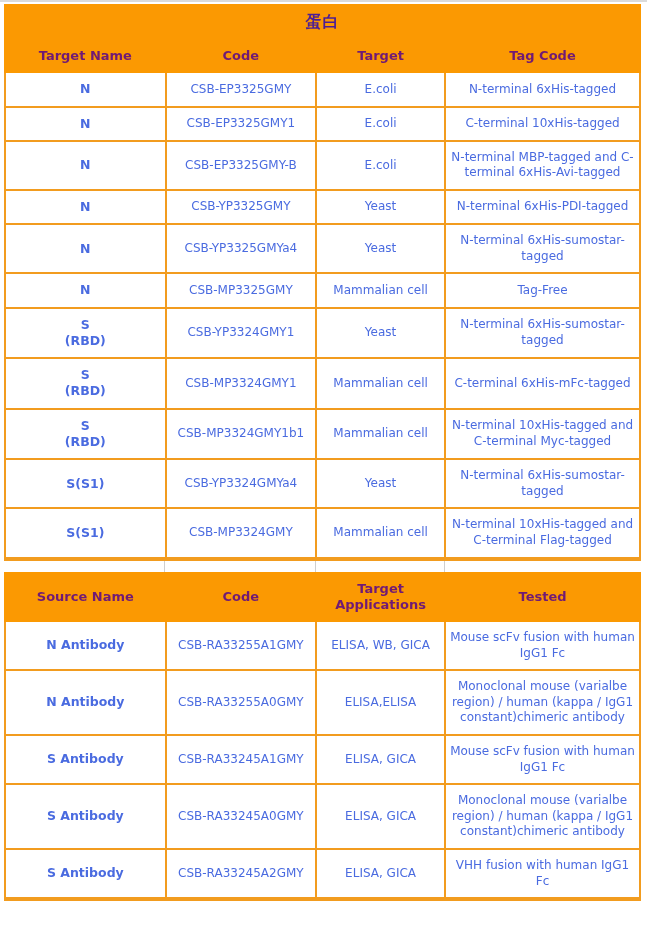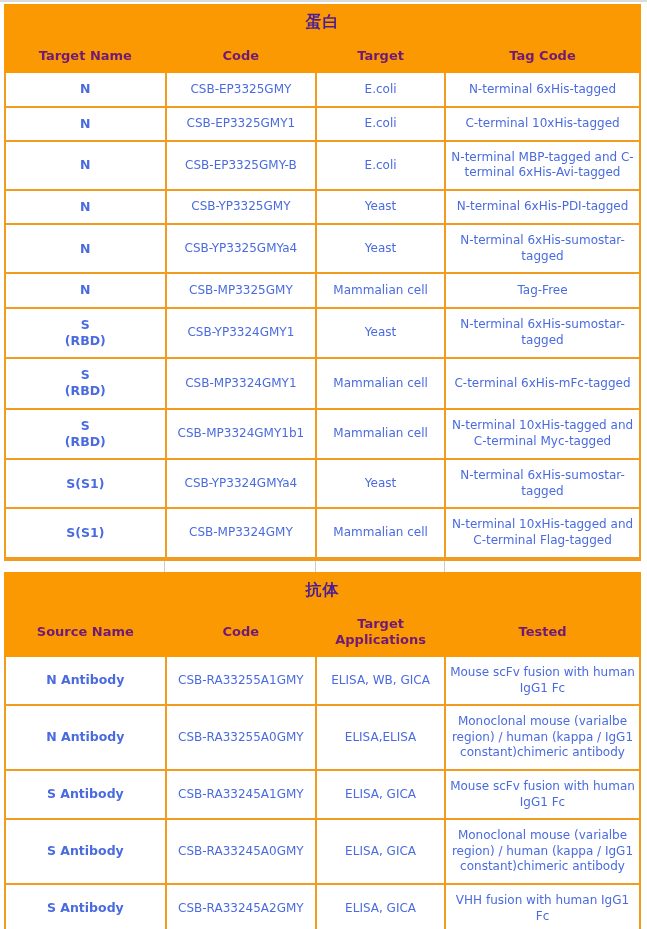--- a/index.html
+++ b/index.html
@@ -167,23 +167,20 @@
 
   <table class="sec">
     <colgroup>
         <col class="w1">
         <col class="w2">
         <col class="w3">
         <col class="w4">
       </colgroup>
     <tbody>
     <tr>
-      <td colspan="4" class="title">抗体</td>
-    </tr>
-    <tr>
       <th>Source Name</th>
       <th>Code</th>
       <th>Target
 Applications</th>
       <th>Tested</th>
     </tr>
     <tr>
       <td class="data name">N Antibody</td>
       <td class="data">CSB-RA33255A1GMY</td>
       <td class="data">ELISA, WB, GICA</td>

